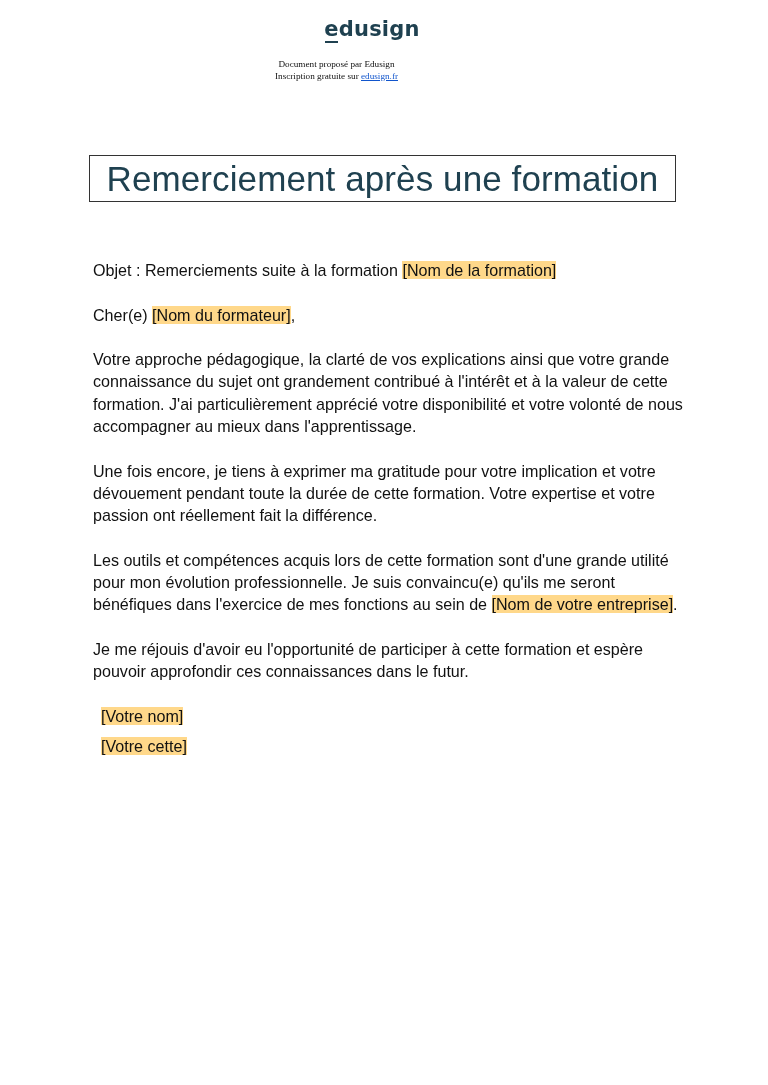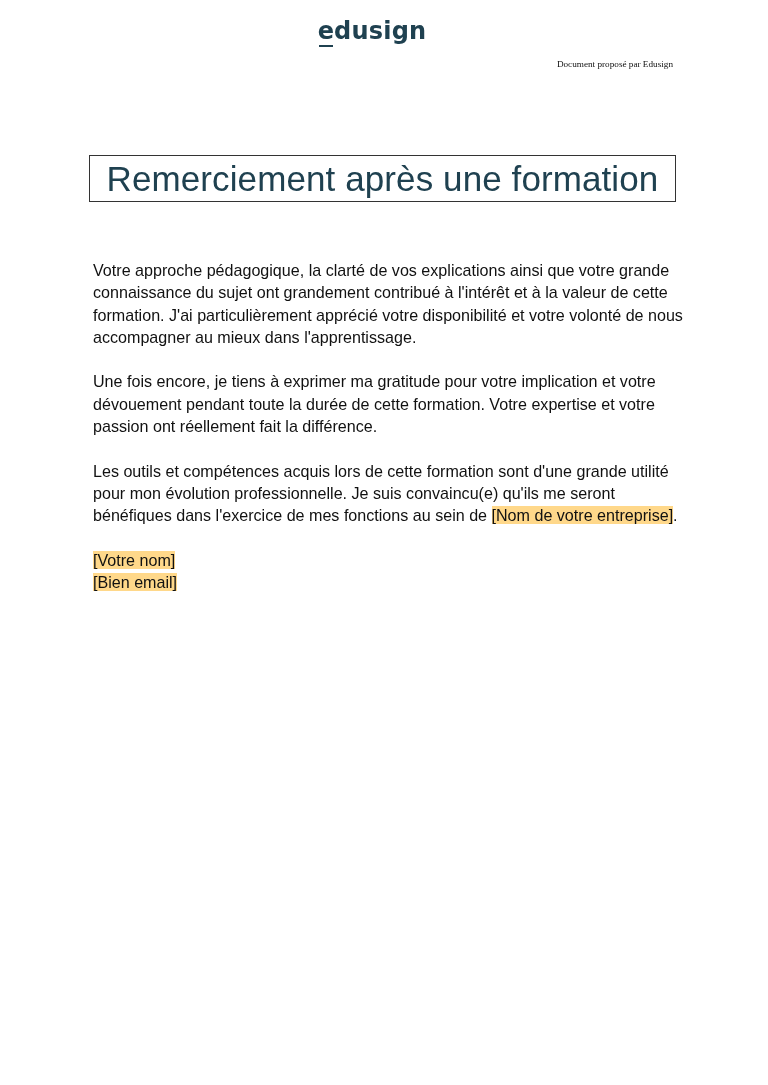--- a/index.html
+++ b/index.html
@@ -15,21 +15,21 @@
       font-family: "Liberation Sans", sans-serif;
       color: #111111;
     }
     .logo {
       position: absolute;
       top: 17px;
       left: 0;
       width: 744px;
       text-align: center;
       font-family: "DejaVu Sans", sans-serif;
-      font-size: 24px;
+      font-size: 21px;
       font-weight: bold;
       color: #1f4150;
       letter-spacing: 0.2px;
     }
     .logo .e {
       display: inline-block;
       position: relative;
     }
     .logo .e::after {
       content: "";
@@ -38,21 +38,21 @@
       right: 1px;
       bottom: -2px;
       height: 2px;
       background: #1f4150;
     }
     .promo {
       position: absolute;
       top: 59px;
       left: 0;
       width: 673px;
-      text-align: right;
+      text-align: center;
       font-family: "Liberation Serif", serif;
       font-size: 9.2px;
       line-height: 11.5px;
       color: #111111;
     }
     .promo a {
       color: #1155cc;
       text-decoration: underline;
     }
     .title-box {
@@ -85,45 +85,49 @@
       line-height: 22.3px;
       color: #111111;
     }
     .letter p {
       margin: 0 0 22.3px 0;
     }
     .hl {
       background: #ffd88a;
     }
     .sig p {
-      margin: 0;
+      margin: 8px;
     }
   </style>
 </head>
 <body>
 
 <div class="logo"><span class="e">e</span><span>dusign</span></div>
 
 <div class="promo">
   <div>Document proposé par Edusign</div>
+  <div><span>Inscription gratuite sur </span><a>edusign.fr</a></div>
 </div>
 
 <div class="title-box">
   <h1>Remerciement après une formation</h1>
 </div>
 
 <div class="letter">
+  <p><span>Objet : Remerciements suite à la formation </span><span class="hl">[Nom de la formation]</span></p>
 
+  <p><span>Cher(e) </span><span class="hl">[Nom du formateur]</span><span>,</span></p>
 
 
   <p>Votre approche pédagogique, la clarté de vos explications ainsi que votre grande connaissance du sujet ont grandement contribué à l'intérêt et à la valeur de cette formation. J'ai particulièrement apprécié votre disponibilité et votre volonté de nous accompagner au mieux dans l'apprentissage.</p>
 
   <p>Une fois encore, je tiens à exprimer ma gratitude pour votre implication et votre dévouement pendant toute la durée de cette formation. Votre expertise et votre passion ont réellement fait la différence.</p>
 
   <p><span>Les outils et compétences acquis lors de cette formation sont d'une grande utilité pour mon évolution professionnelle. Je suis convaincu(e) qu'ils me seront bénéfiques dans l'exercice de mes fonctions au sein de </span><span class="hl">[Nom de votre entreprise]</span><span>.</span></p>
 
+  <p>Je me réjouis d'avoir eu l'opportunité de participer à cette formation et espère pouvoir approfondir ces connaissances dans le futur.</p>
 
 
   <div class="sig">
     <p><span class="hl">[Votre nom]</span></p>
-    <p><span class="hl">[Bien email]</span></p>
+    <p><span class="hl">[Votre cette]</span></p>
   </div>
 </div>
 
 </body></html>

